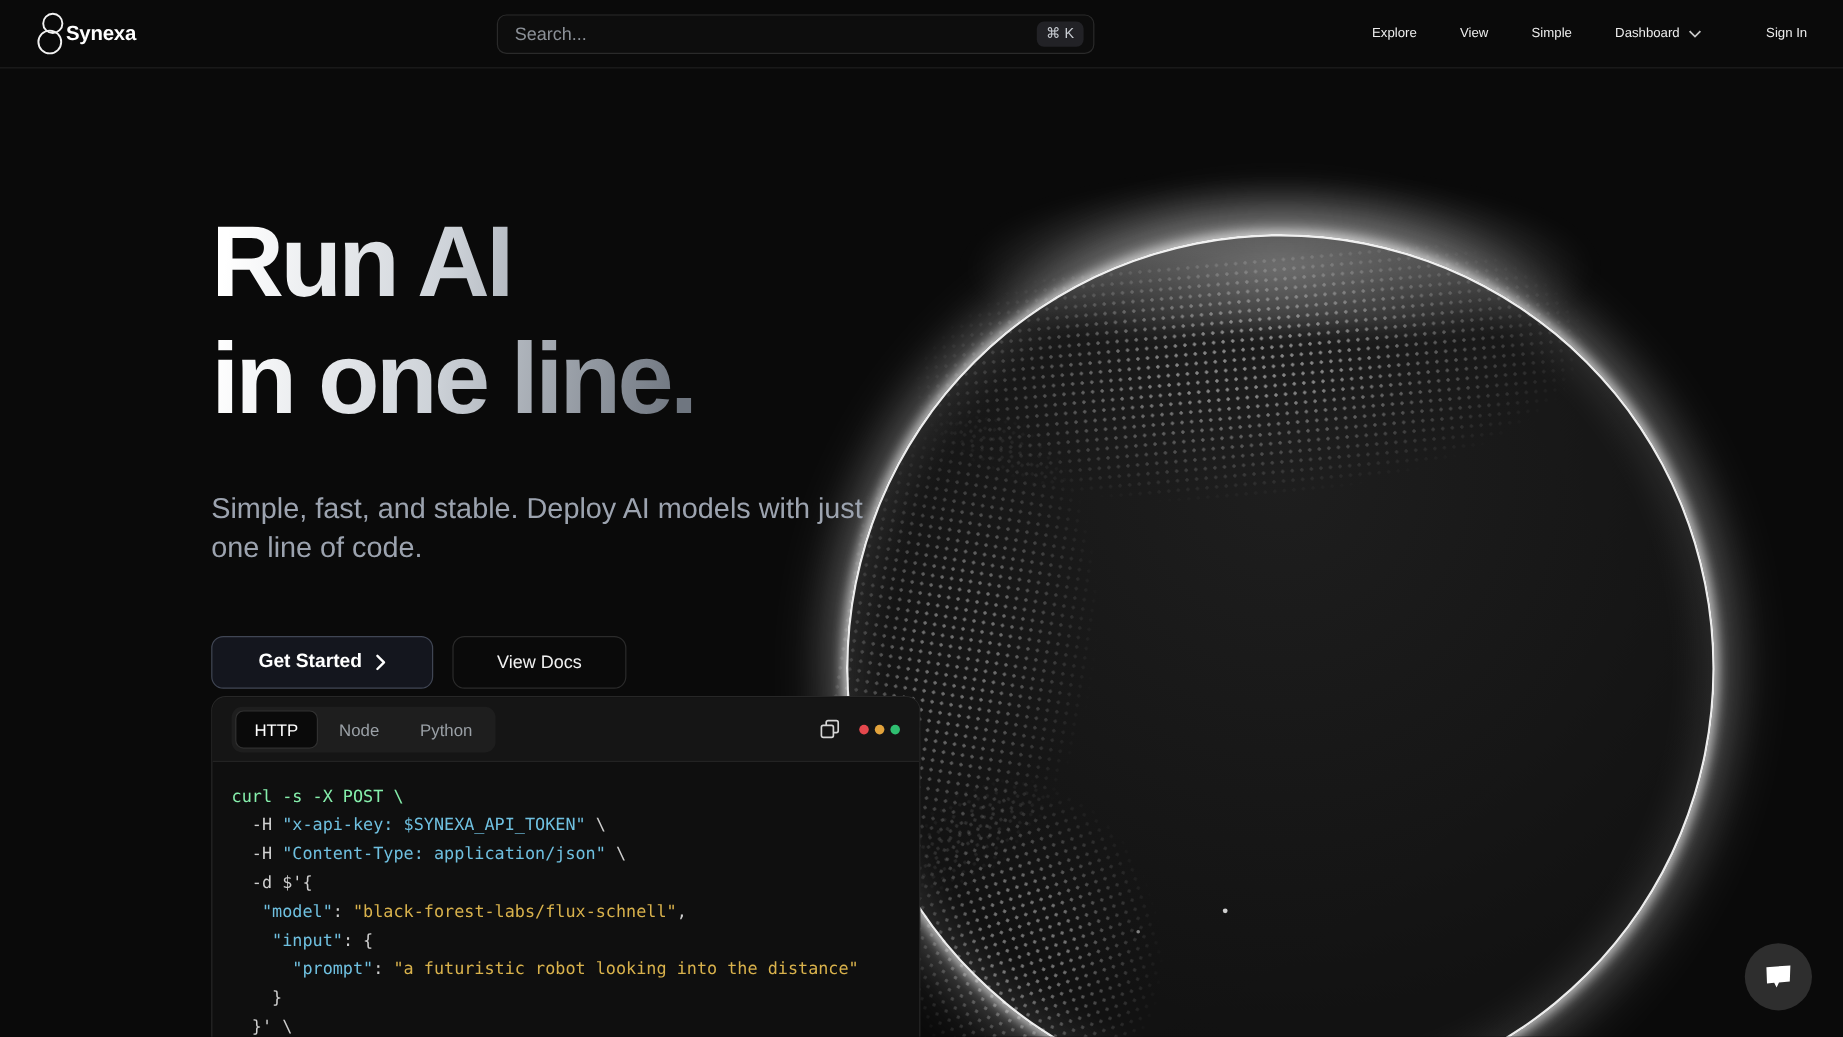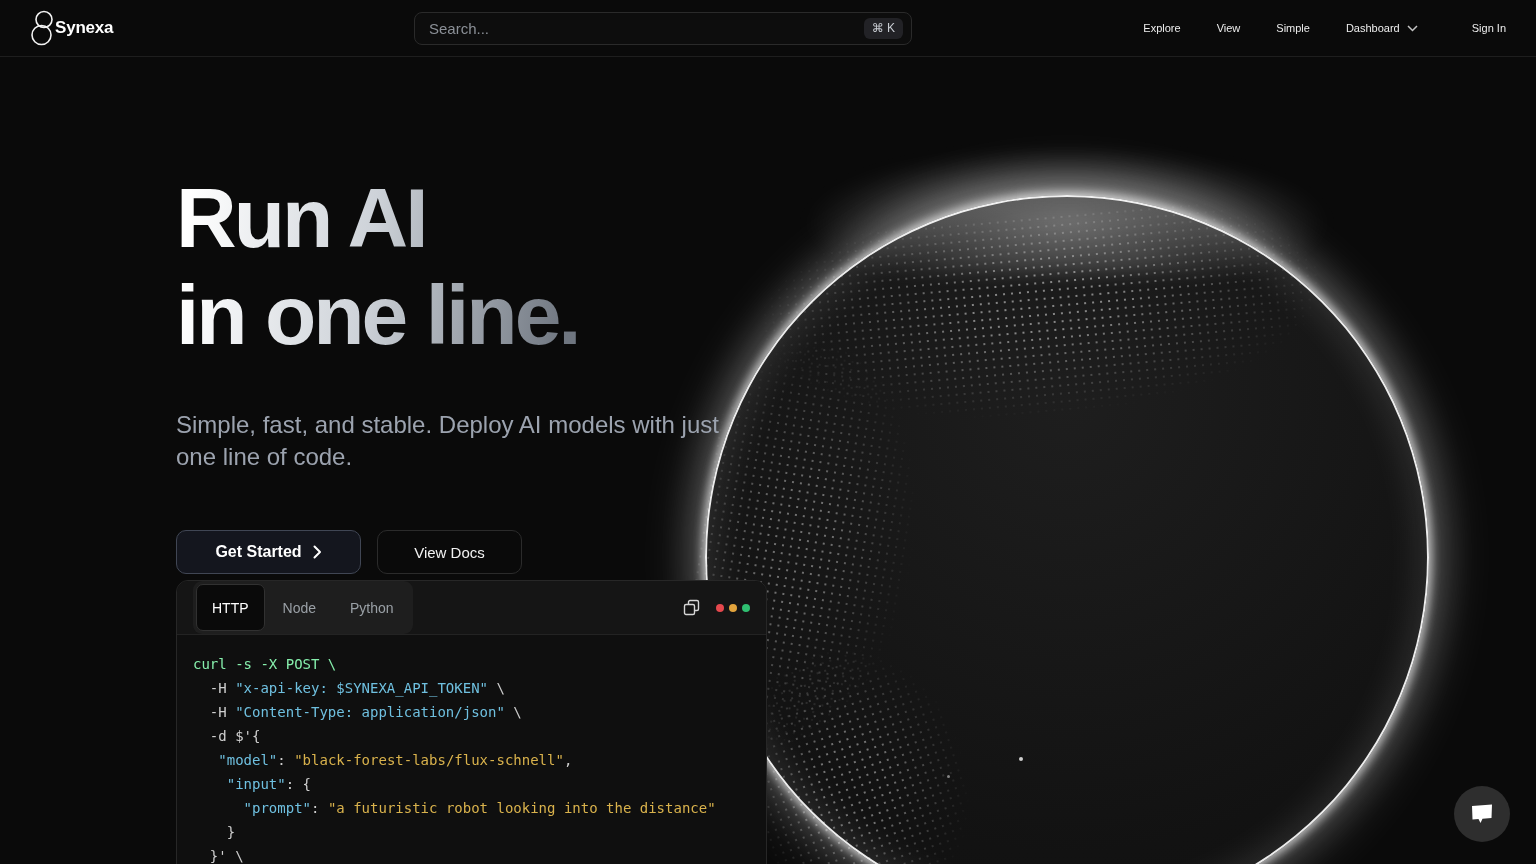--- a/index.html
+++ b/index.html
@@ -113,21 +113,21 @@
   }
 
   
   .code-panel {
     position:absolute; left:176px; top:580px; width:591px; height:312px;
     background:#0f0f0f; border:1px solid #272727; border-radius:12px;
     z-index:10; overflow:hidden;
   }
   .code-header {
     height:54px; background:#151515; border-bottom:1px solid #232323;
-    display:flex; padding:0 16px;
+    display:flex; align-items:center; padding:0 16px;
   }
   .tab-group { background:#1e1e1e; border-radius:9px; padding:3px; display:flex; gap:2px; }
   .tab {
     padding:7px 15px; font-size:14px; color:#9aa0a6; border-radius:7px;
     border:1px solid transparent; cursor:pointer; background:none; font-family:inherit;
   }
   .tab.active { background:#0a0a0a; color:#fff; border-color:#313131; }
   .code-controls { margin-left:auto; display:flex; align-items:center; gap:16px; }
   .icon-btn { background:none; border:none; cursor:pointer; display:flex; align-items:center; }
   .win-dots { display:flex; gap:5px; }

